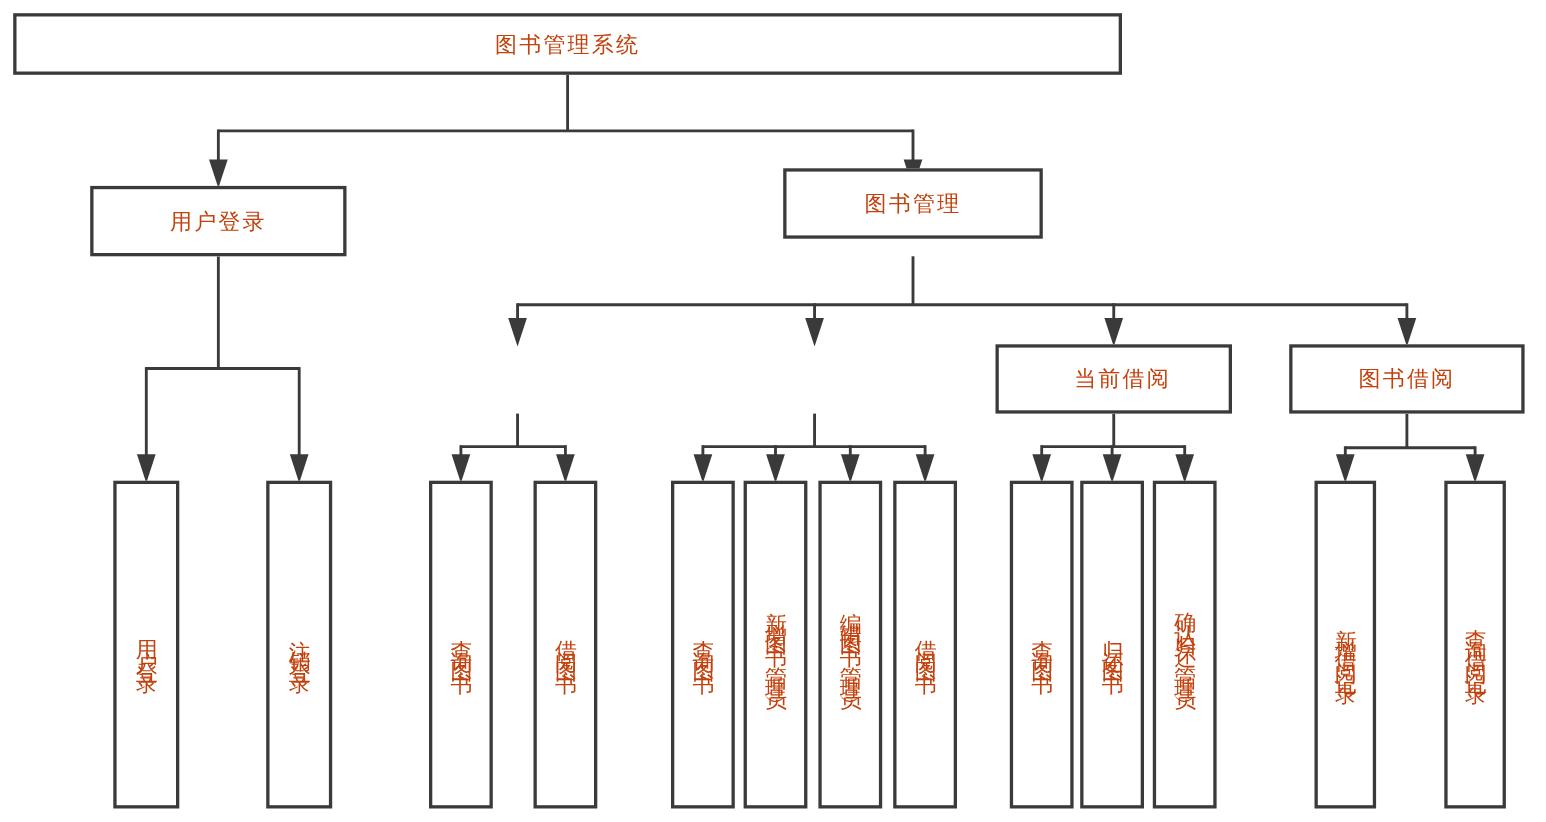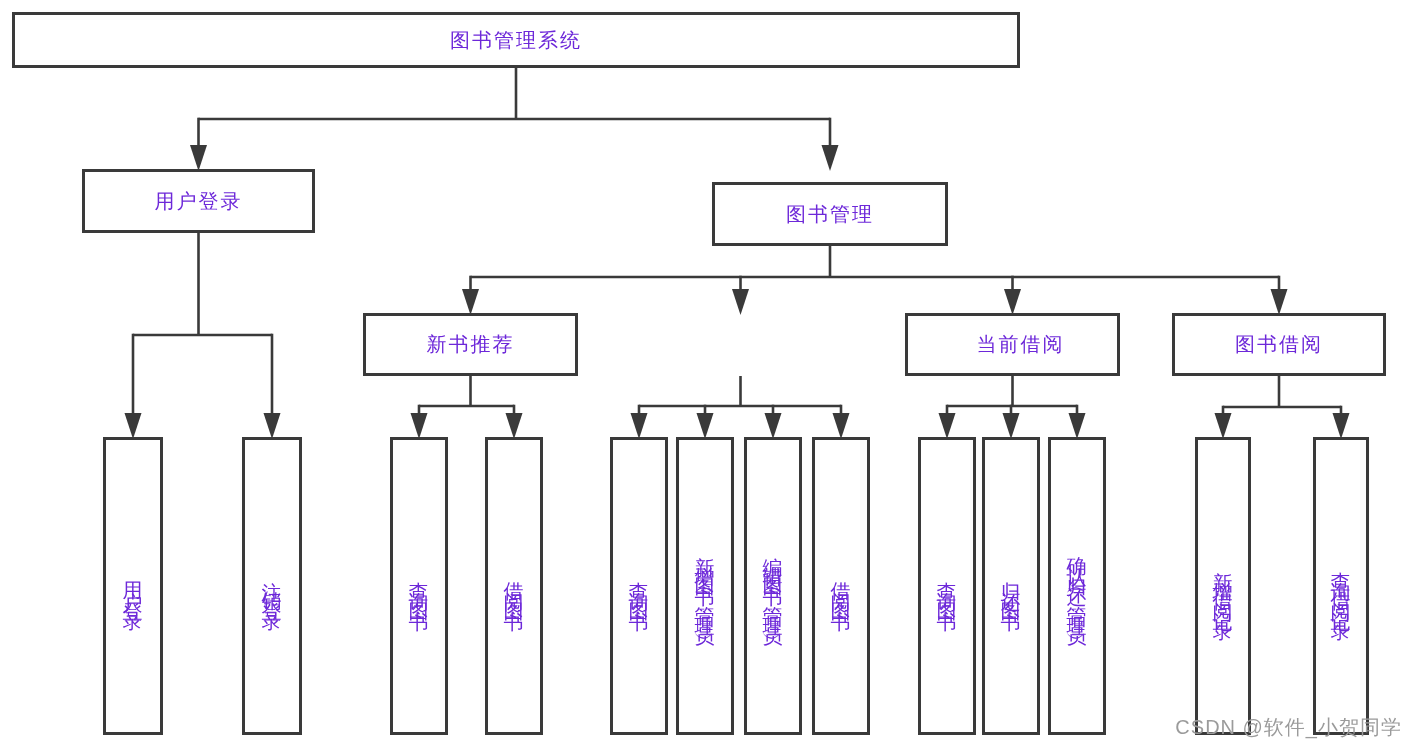--- a/index.html
+++ b/index.html
@@ -17,21 +17,21 @@
     width: 1405px; height: 747px;
   }
   .node {
     position: absolute;
     box-sizing: border-box;
     background: #ffffff;
     border: 3px solid #3a3a3a;
     display: flex;
     align-items: center;
     justify-content: center;
-    color: #6d28d9;
+    color: #c2410c;
     font-size: 20px;
     z-index: 2;
   }
   .node .lbl {
     white-space: nowrap;
     letter-spacing: 2px;
   }
   .node.vert .lbl {
     writing-mode: vertical-rl;
     text-orientation: mixed;
@@ -101,32 +101,28 @@
       <polygon points="1002.5,413 1019.5,413 1011,439" fill="#3a3a3a"></polygon>
       <line x1="1077" y1="404.7" x2="1077" y2="417" stroke="#3a3a3a" stroke-width="2.6"></line>
       <polygon points="1068.5,413 1085.5,413 1077,439" fill="#3a3a3a"></polygon>
       <line x1="1279" y1="376" x2="1279" y2="407" stroke="#3a3a3a" stroke-width="2.6"></line>
       <line x1="1223" y1="407" x2="1341" y2="407" stroke="#3a3a3a" stroke-width="2.6"></line>
       <line x1="1223" y1="405.7" x2="1223" y2="417" stroke="#3a3a3a" stroke-width="2.6"></line>
       <polygon points="1214.5,413 1231.5,413 1223,439" fill="#3a3a3a"></polygon>
       <line x1="1341" y1="405.7" x2="1341" y2="417" stroke="#3a3a3a" stroke-width="2.6"></line>
       <polygon points="1332.5,413 1349.5,413 1341,439" fill="#3a3a3a"></polygon>
     </svg>
-  <div class="watermark">CSDN @软件_小贺同学</div>
 <div class="node" style="left: 12px; top: 12px; width: 1008px; height: 56px;">
       <span class="lbl">图书管理系统</span>
     </div>
     <div class="node" style="left: 82px; top: 169px; width: 233px; height: 64px;">
       <span class="lbl">用户登录</span>
     </div>
-    <div class="node" style="left: 712px; top: 182px; width: 236px; height: 64px;">
+    <div class="node" style="left: 712px; top: 153px; width: 236px; height: 64px;">
       <span class="lbl">图书管理</span>
-    </div>
-    <div class="node" style="left: 363px; top: 313px; width: 215px; height: 63px;">
-      <span class="lbl">新书推荐</span>
     </div>
     <div class="node" style="left: 905px; top: 313px; width: 215px; height: 63px; padding-left: 16px;">
       <span class="lbl">当前借阅</span>
     </div>
     <div class="node" style="left: 1172px; top: 313px; width: 214px; height: 63px;">
       <span class="lbl">图书借阅</span>
     </div>
     <div class="node vert" style="left: 103px; top: 437px; width: 60px; height: 298px;">
       <span class="lbl">用户登录</span>
     </div>

